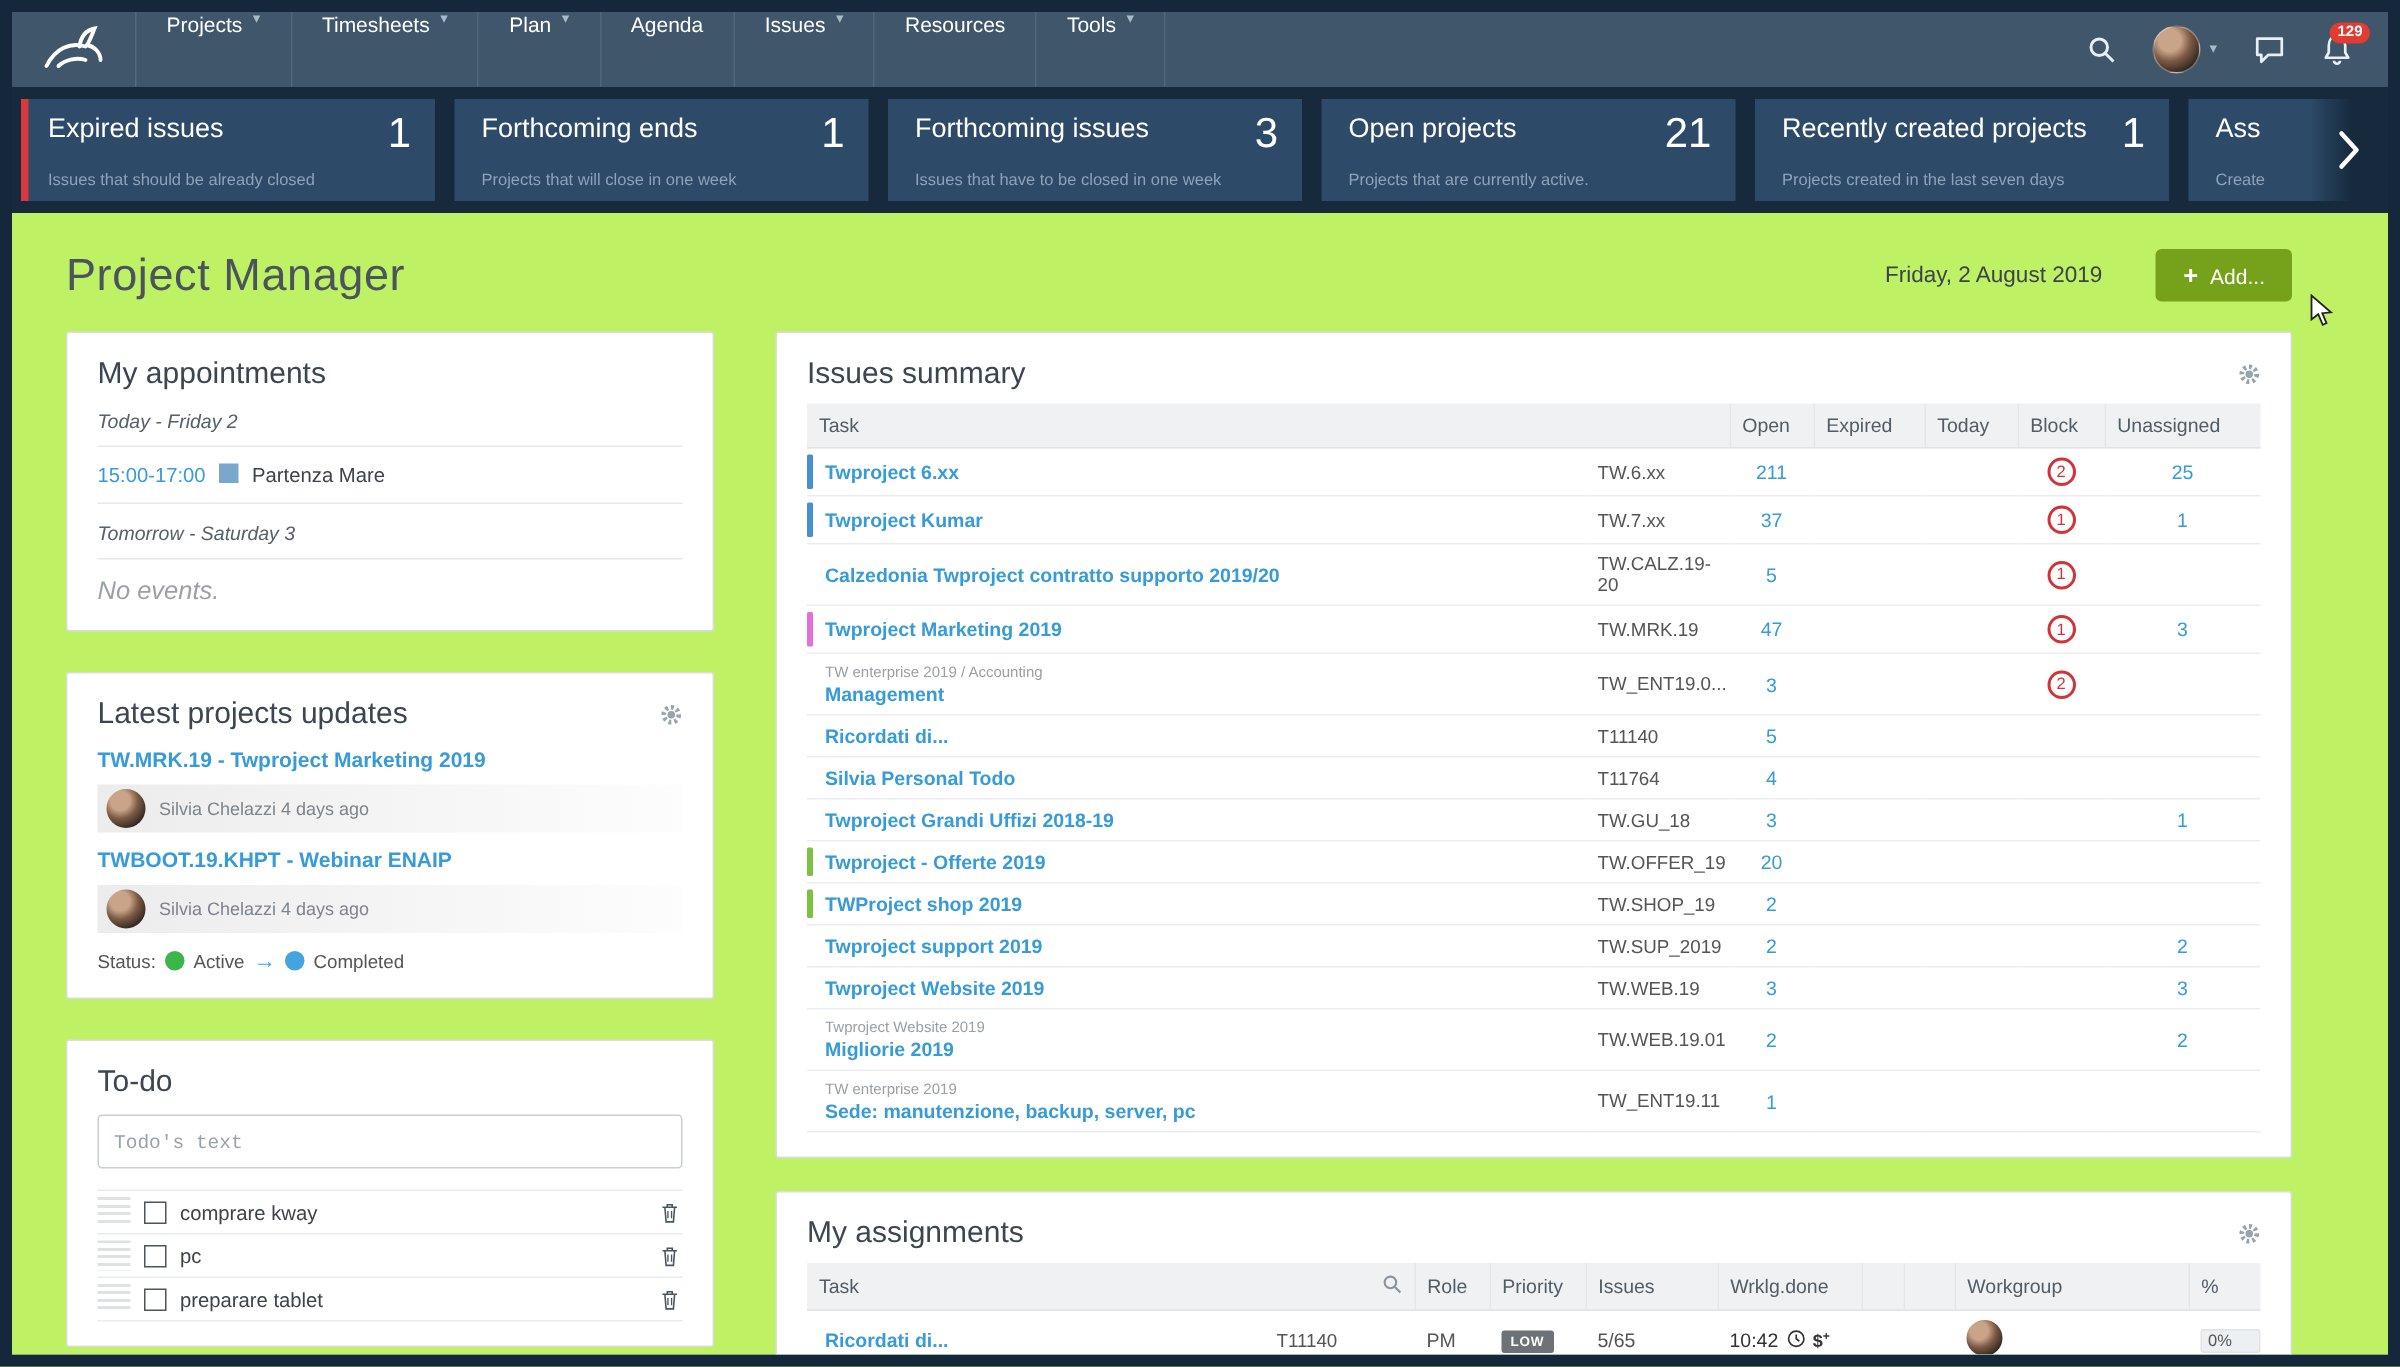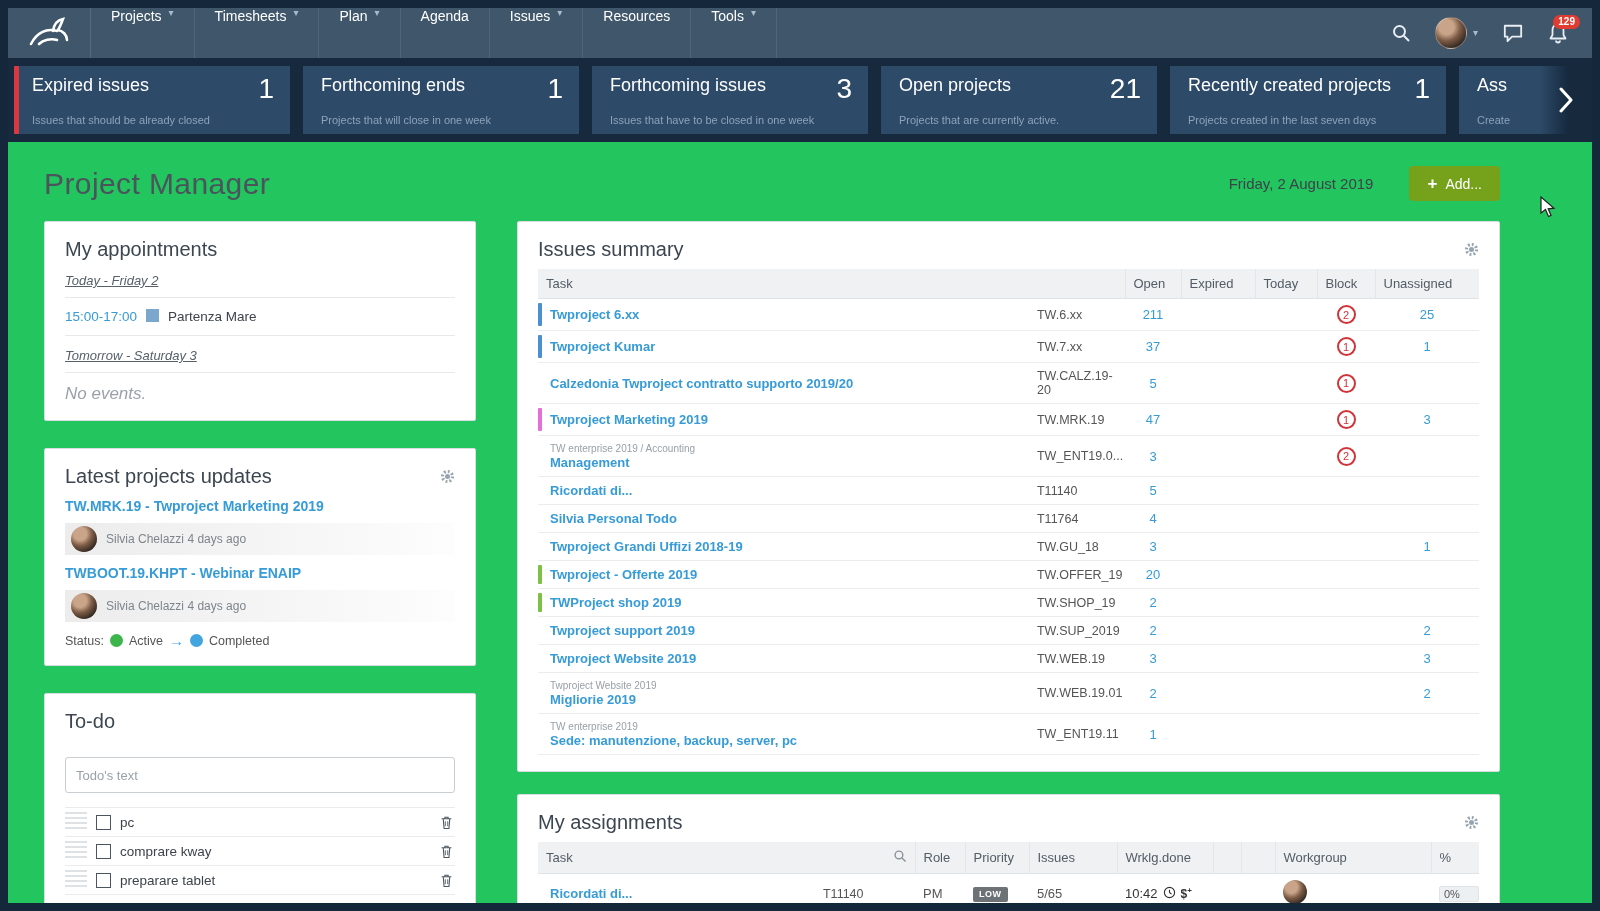--- a/index.html
+++ b/index.html
@@ -23,57 +23,57 @@
   .stats-track{display:flex;align-items:center;padding-left:6px;}
   .stat-card{position:relative;width:276px;min-width:276px;height:68px;background:#2d4a68;margin-right:13px;box-sizing:border-box;padding:9px 16px 8px 18px;display:flex;flex-direction:column;justify-content:space-between;cursor:pointer;}
   .stat-accent{position:absolute;left:0;top:0;bottom:0;width:5px;background:#d8383e;}
   .stat-top{display:flex;justify-content:space-between;align-items:flex-start;}
   .stat-title{color:#fff;font-size:18px;font-weight:400;white-space:nowrap;}
   .stat-count{color:#fff;font-size:28px;font-weight:300;line-height:1;}
   .stat-sub{color:#8ca3ba;font-size:11px;white-space:nowrap;}
   .stats-next{position:absolute;right:0;top:0;bottom:0;width:52px;display:flex;align-items:center;justify-content:center;cursor:pointer;background:linear-gradient(to right,rgba(22,41,61,0),#16293d 55%);}
 
   
-  .content{flex:1;overflow:hidden;box-sizing:border-box;padding:0 92px 0 36px;background:#22c55e;}
+  .content{flex:1;overflow:hidden;box-sizing:border-box;padding:0 64px 0 36px;background:#bef264;}
   .page-header{display:flex;align-items:center;margin:24px 0 20px;}
   .page-header h1{margin:0;font-size:30px;font-weight:300;color:#4b545d;letter-spacing:.4px;}
   .header-right{margin-left:auto;display:flex;align-items:center;gap:36px;}
   .date-label{font-size:15px;color:#3c434a;}
   .add-button{background:#76a21b;color:#fff;border:none;border-radius:4px;padding:9px 18px;font-size:14px;display:flex;align-items:center;gap:8px;cursor:pointer;font-family:inherit;}
   .add-button .plus{font-size:17px;font-weight:bold;line-height:1;}
 
   .columns{display:flex;gap:41px;align-items:flex-start;}
   .left-col{width:432px;flex:none;display:flex;flex-direction:column;gap:27px;}
   .right-col{flex:1;min-width:0;display:flex;flex-direction:column;gap:22px;}
 
   .card{background:#fff;border:1px solid #d9dde1;border-radius:2px;box-sizing:border-box;padding:16px 20px 16px 20px;}
   .card h2{margin:0;font-size:20px;font-weight:400;color:#3c4650;}
   .card-head{display:flex;justify-content:space-between;align-items:center;margin-bottom:8px;}
   .gear{cursor:pointer;display:flex;align-items:center;}
 
   
-  .appt-day{font-style:italic;font-size:13px;color:#55606b;padding:12px 0 9px;border-bottom:1px solid #e6e9eb;text-decoration:underline;}
+  .appt-day{font-style:italic;font-size:13px;color:#55606b;padding:12px 0 9px;border-bottom:1px solid #e6e9eb;}
   .appt-event{display:flex;align-items:flex-start;gap:9px;padding:11px 0;border-bottom:1px solid #e6e9eb;font-size:13.5px;color:#3c434a;}
   .appt-event a{color:#369bd7;text-decoration:none;cursor:pointer;}
   .appt-square{width:13px;height:13px;background:#7ba7cd;display:inline-block;}
   .appt-none{font-style:italic;font-size:17px;color:#9aa1a8;padding-top:11px;}
 
   
   .update-link{display:block;color:#369bd7;font-size:14px;font-weight:bold;text-decoration:none;margin:10px 0 9px;cursor:pointer;}
   .author-row{display:flex;align-items:center;gap:9px;padding:3px 6px;background:linear-gradient(to right,#ececec,#fdfdfd);font-size:12px;color:#7d858c;}
   .avatar-sm{width:26px;height:26px;border-radius:50%;flex:none;background:radial-gradient(circle at 35% 30%,#c9a489 0 26%,#7d5b45 48%,#2e2620 78%);}
   .comment{font-size:13px;color:#333;margin:8px 0 16px;}
   .status-line{display:flex;align-items:center;gap:6px;font-size:12.5px;color:#555;margin-top:10px;}
   .dot{width:13px;height:13px;border-radius:50%;display:inline-block;}
   .dot.green{background:#3cb54a;}
   .dot.blue{background:#42a5e0;}
   .arrow-glyph{color:#42a5e0;font-size:15px;font-weight:bold;}
 
   
-  .todo-input{width:100%;box-sizing:border-box;height:36px;border:1px solid #c9ced3;border-radius:3px;padding:0 10px;font-size:13px;color:#333;margin:24px 0 14px;font-family:Liberation Sans, sans-serif;}
+  .todo-input{width:100%;box-sizing:border-box;height:36px;border:1px solid #c9ced3;border-radius:3px;padding:0 10px;font-size:13px;color:#333;margin:10px 0 14px;font-family:Liberation Mono, monospace;}
   .todo-input::placeholder{color:#9aa1a8;}
   .todo-list{border-top:1px solid #e9ebed;}
   .todo-row{display:flex;align-items:center;height:28px;border-bottom:1px solid #e9ebed;gap:9px;}
   .drag-handle{width:22px;height:20px;flex:none;background:repeating-linear-gradient(to bottom,#dfe2e4 0 2px,transparent 2px 5px);cursor:grab;}
   .todo-check{width:13px;height:13px;flex:none;border:1.5px solid #4a5560;background:#fff;cursor:pointer;}
   .todo-label{flex:1;font-size:13.5px;color:#3c434a;}
   .trash{cursor:pointer;display:flex;align-items:center;padding:0 2px;}
 
   
   table{width:100%;border-collapse:collapse;font-size:13px;table-layout:fixed;}
@@ -311,33 +311,33 @@
           </div>
 
           <div class="card">
             <h2>To-do</h2>
             <input class="todo-input" type="text" placeholder="Todo's text" style="">
             <div class="todo-list">
 
                 <div class="todo-row">
                   <span class="drag-handle"></span>
                   <span class="todo-check"></span>
-                  <span class="todo-label">pc</span>
+                  <span class="todo-label">comprare kway</span>
                   <span class="trash">
                     <svg width="13" height="15" viewBox="0 0 16 18">
                       <path d="M2 4.5 h12 M6 4.5 V2.5 h4 v2 M4 4.5 l1 12 h6 l1-12" fill="none" stroke="#4a5560" stroke-width="1.3"></path>
                       <path d="M6.5 7.5 v6 M9.5 7.5 v6" stroke="#4a5560" stroke-width="1.1"></path>
                     </svg>
                   </span>
                 </div>
 
                 <div class="todo-row">
                   <span class="drag-handle"></span>
                   <span class="todo-check"></span>
-                  <span class="todo-label">comprare kway</span>
+                  <span class="todo-label">pc</span>
                   <span class="trash">
                     <svg width="13" height="15" viewBox="0 0 16 18">
                       <path d="M2 4.5 h12 M6 4.5 V2.5 h4 v2 M4 4.5 l1 12 h6 l1-12" fill="none" stroke="#4a5560" stroke-width="1.3"></path>
                       <path d="M6.5 7.5 v6 M9.5 7.5 v6" stroke="#4a5560" stroke-width="1.1"></path>
                     </svg>
                   </span>
                 </div>
 
                 <div class="todo-row">
                   <span class="drag-handle"></span>

